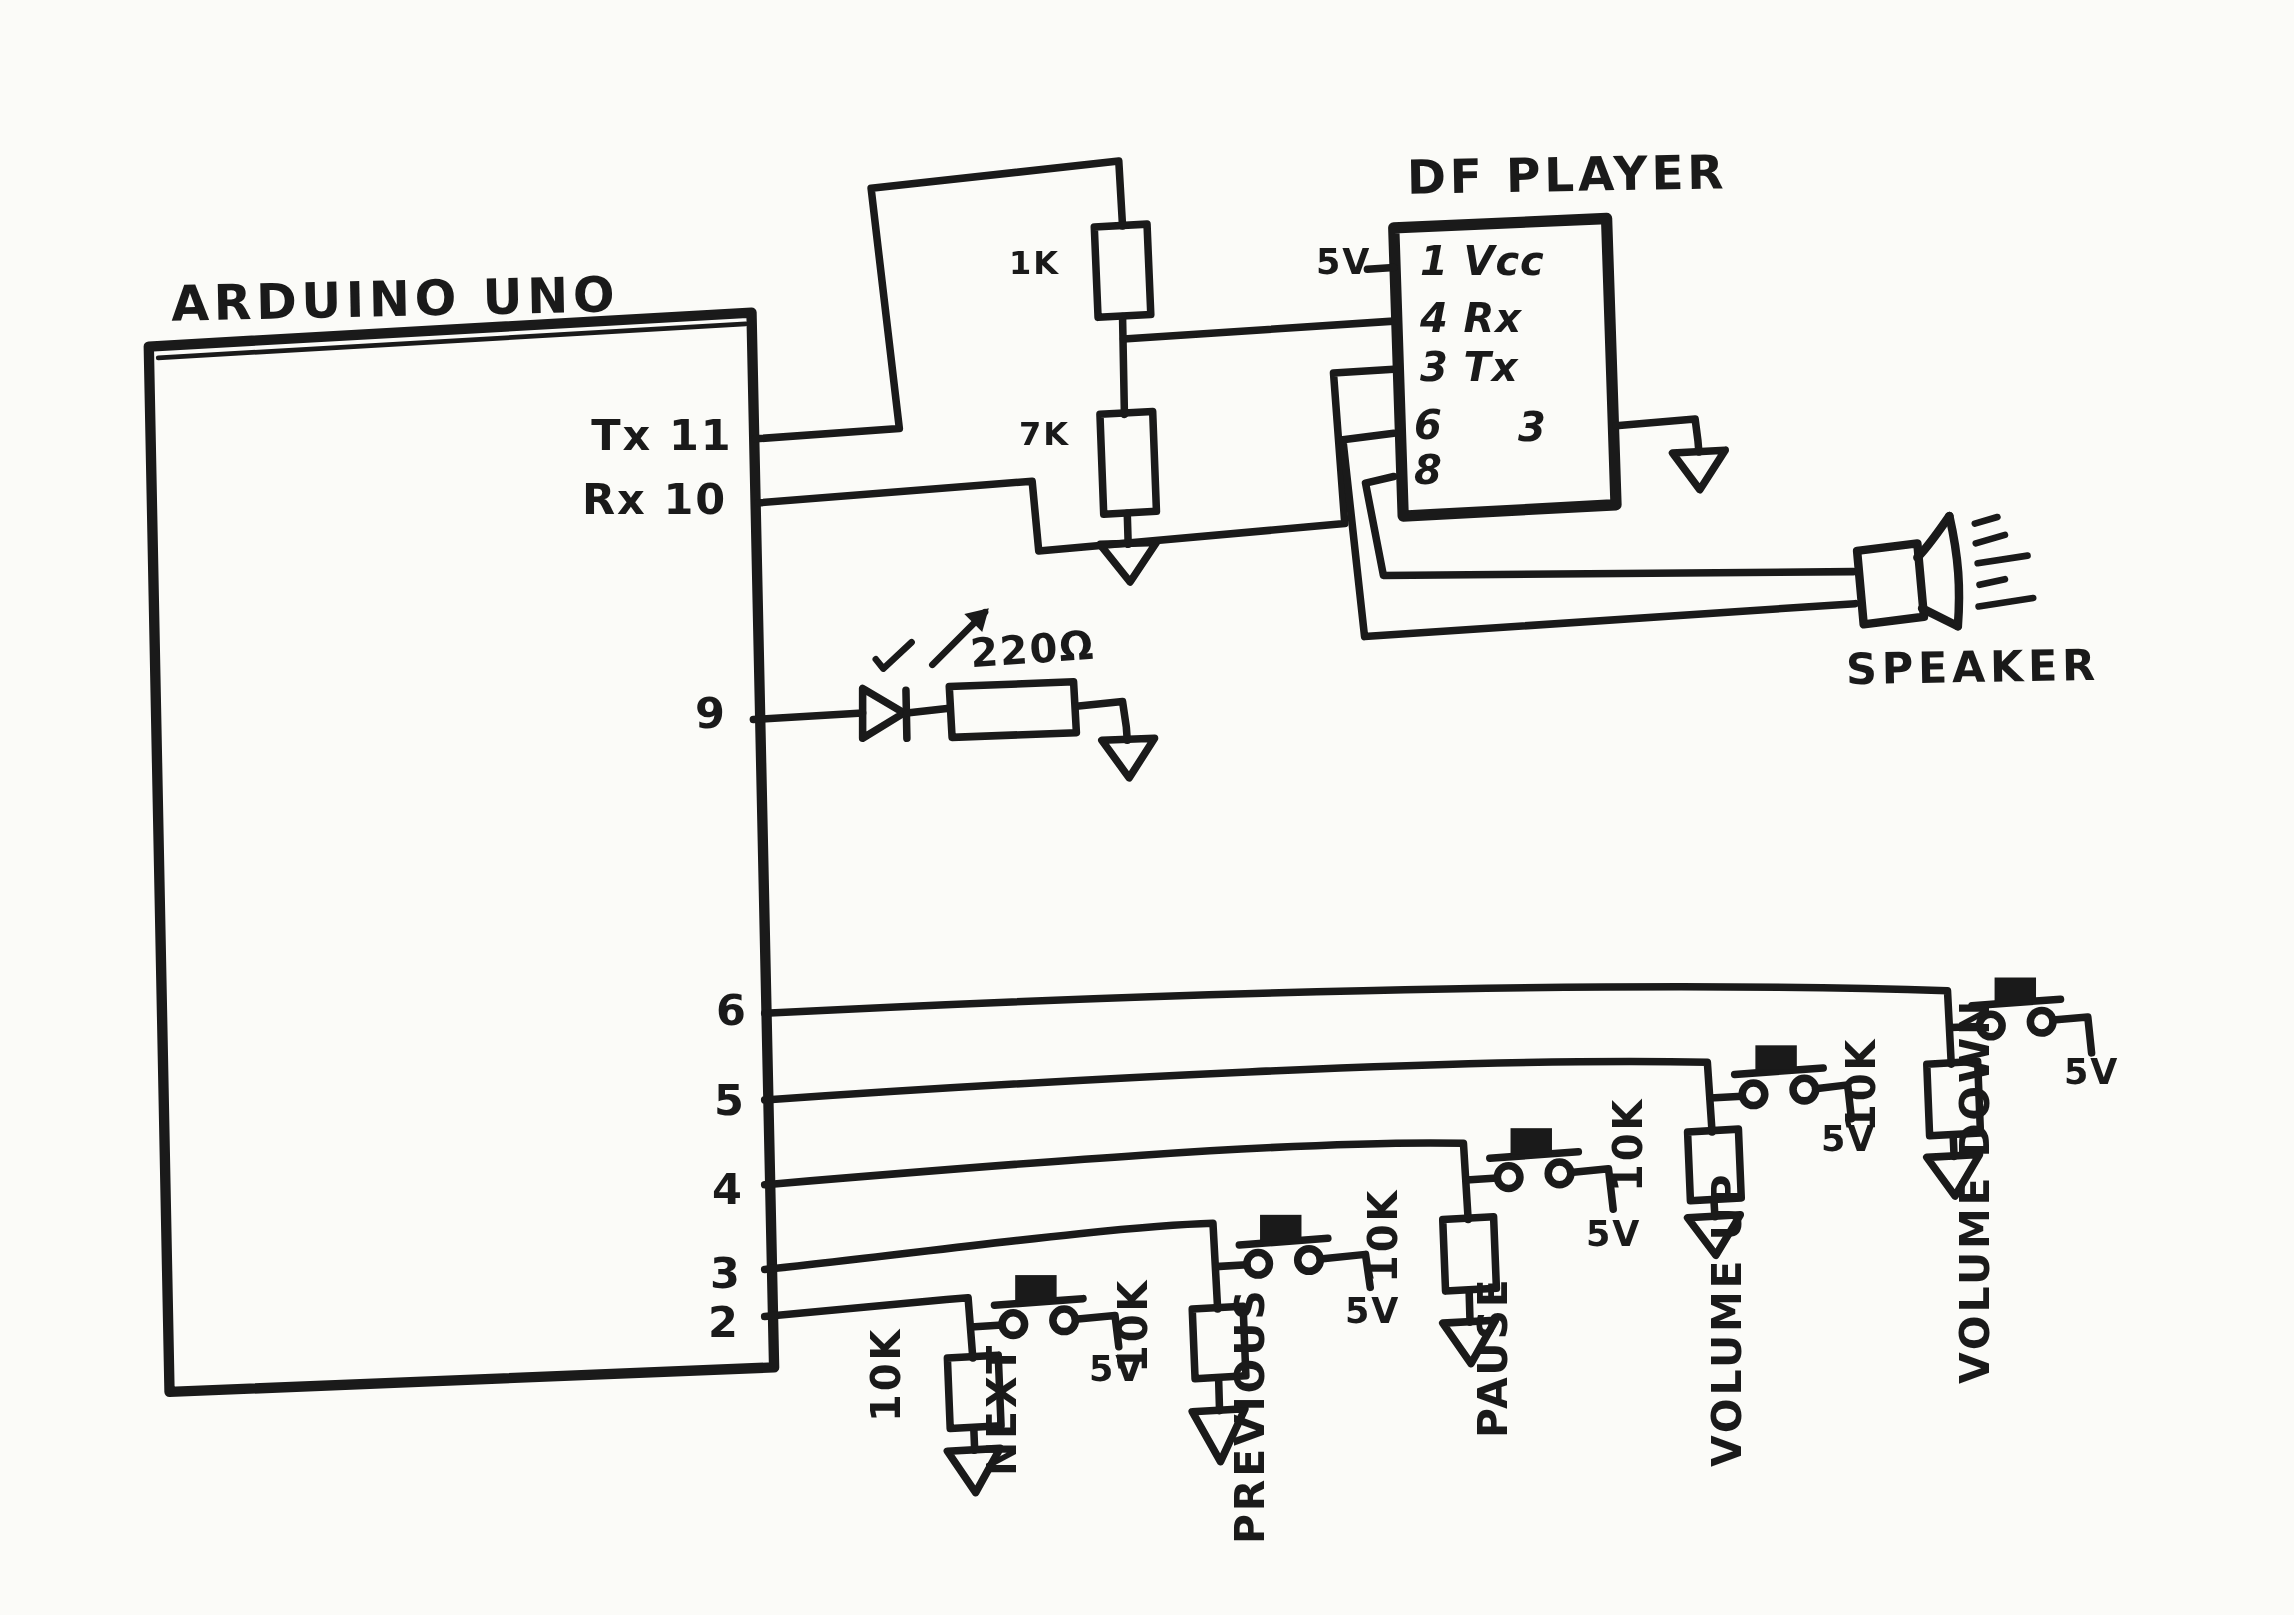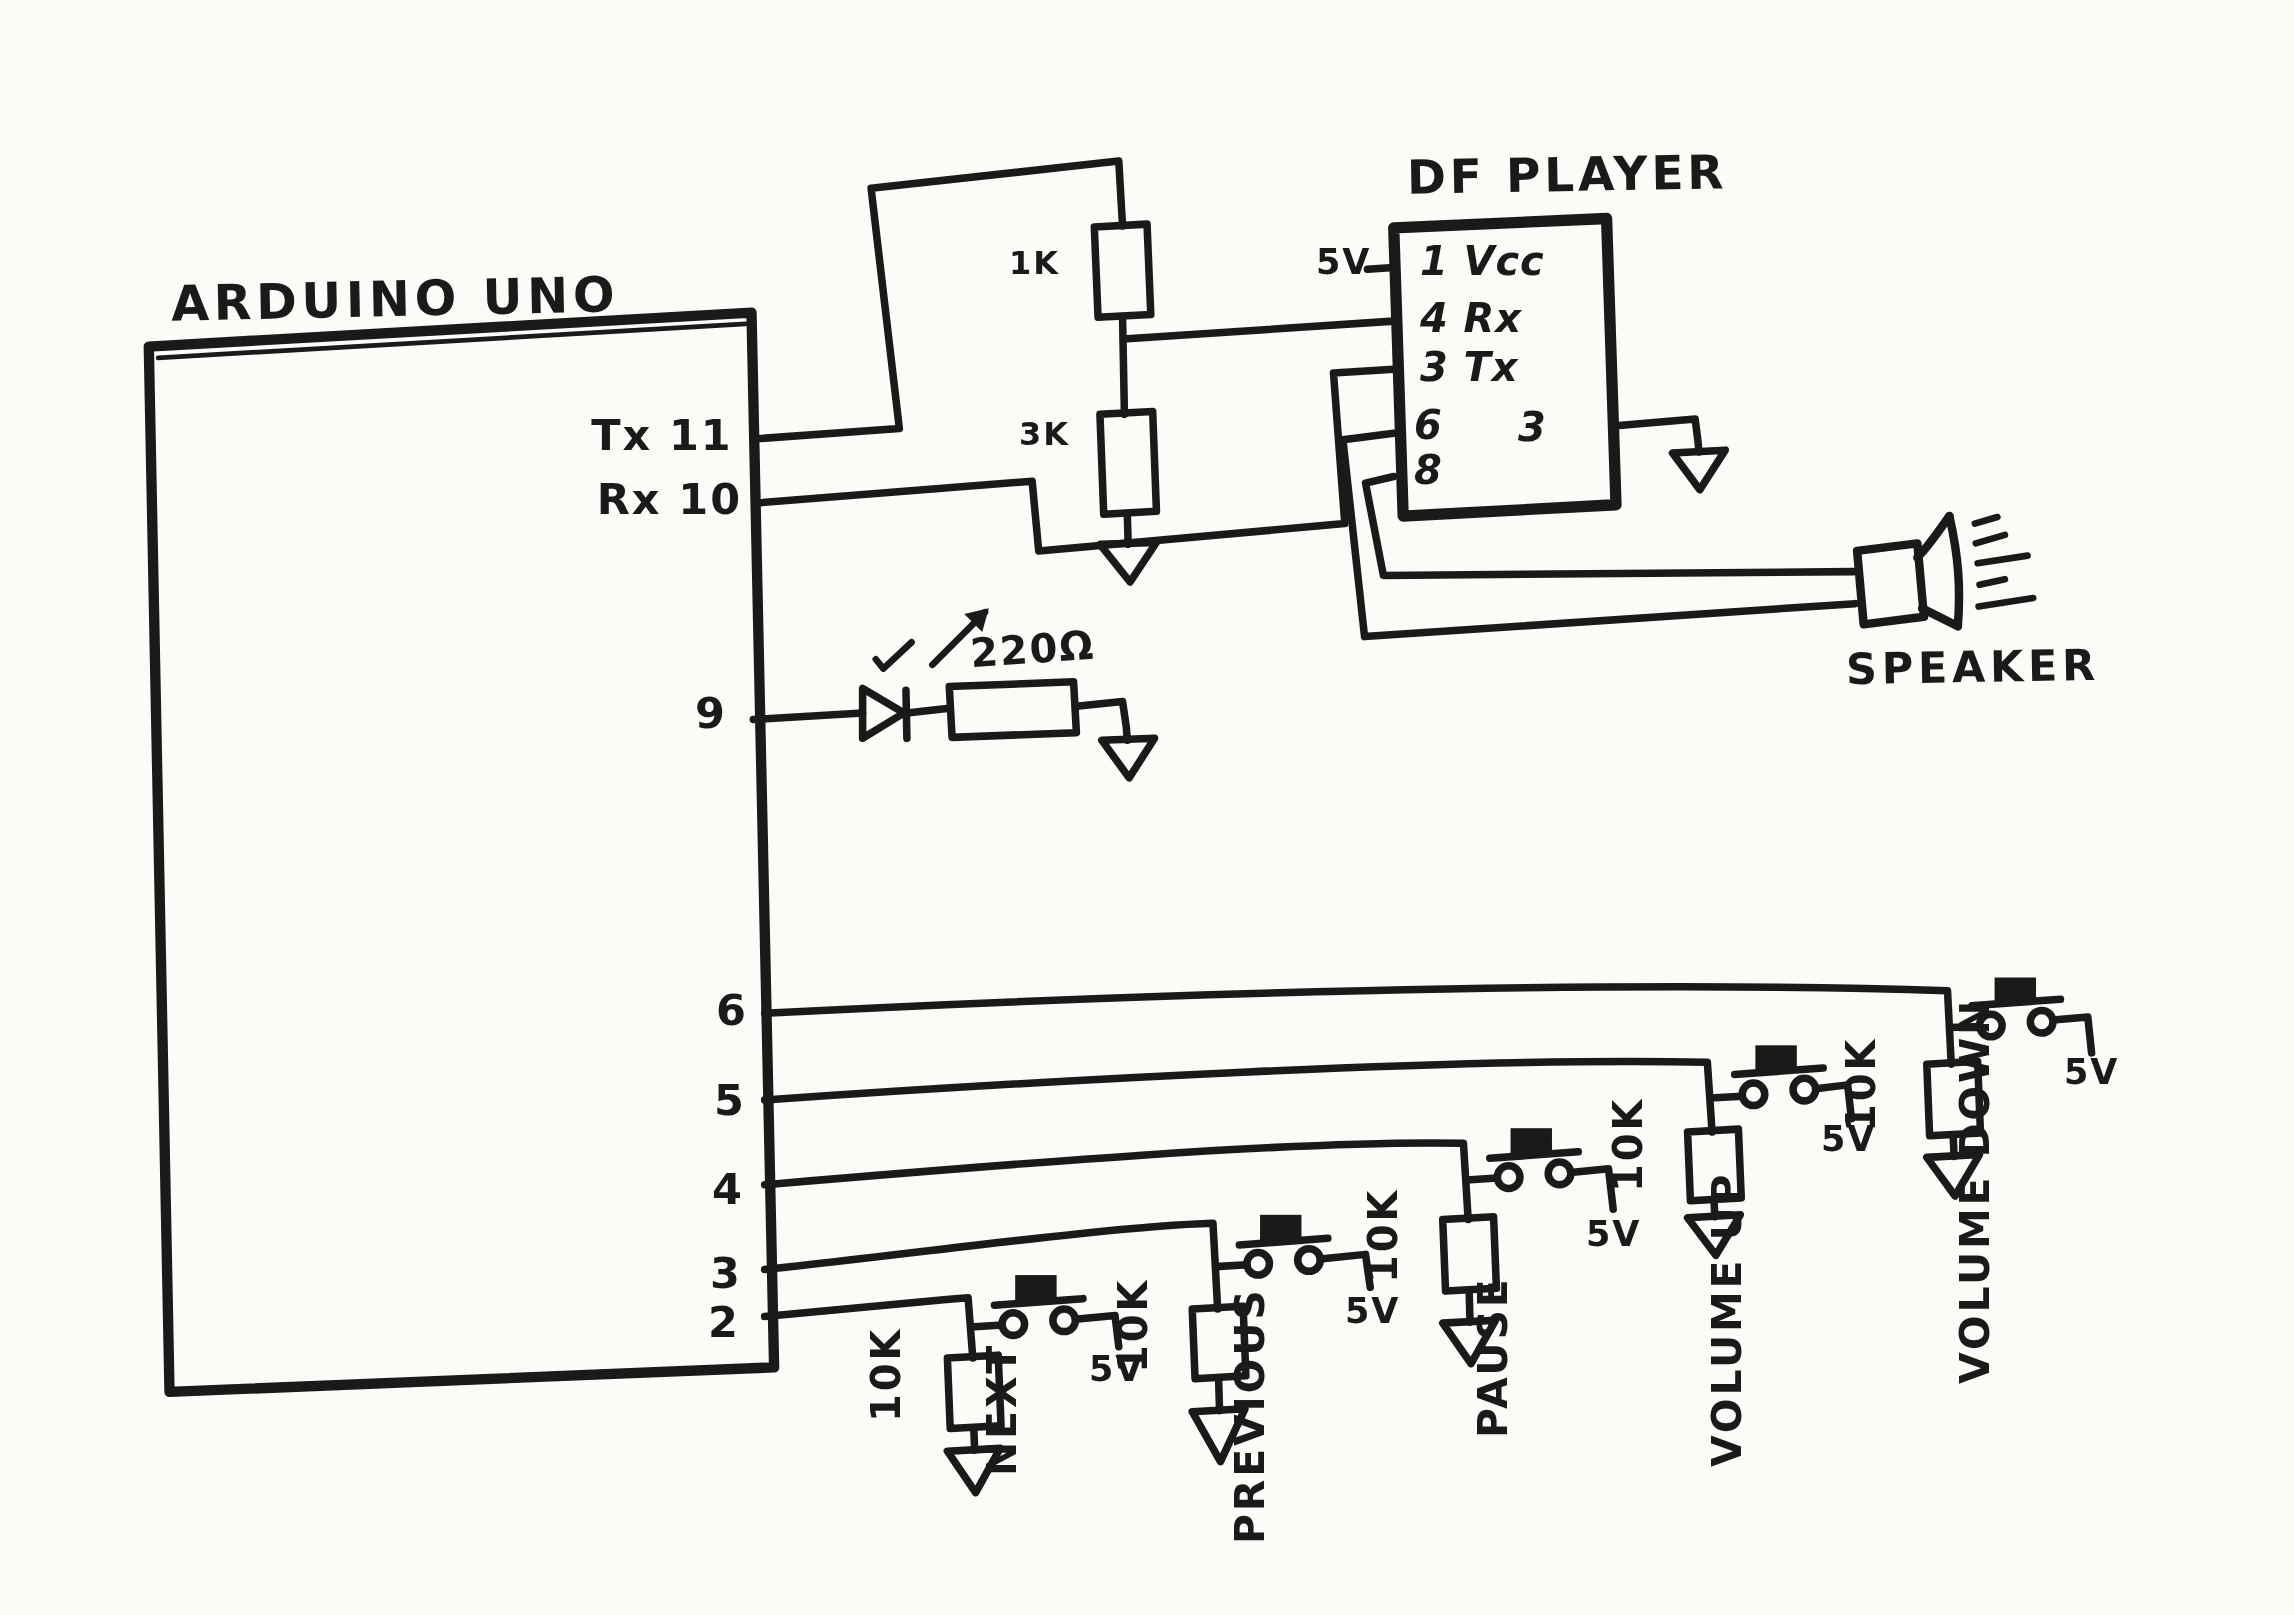--- a/index.html
+++ b/index.html
@@ -188,38 +188,38 @@
       <path class="ink" stroke-width="8" d="M2046,1130 L2100,1127 L2103,1203 L2049,1206 Z"></path>
       <path class="ink" stroke-width="8" d="M2074,1205 L2075,1228"></path>
       <path class="ink" stroke-width="8" d="M2046,1229 L2102,1226 L2076,1270 Z"></path>
     </g>
   </svg>
 
   <div class="lbl title" style="left:171px;top:275px">ARDUINO UNO</div>
   <div class="lbl dftitle" style="left:1407px;top:151px">DF PLAYER</div>
 
   <div class="lbl pin" style="left:582px;top:414px;width:160px;text-align:center">Tx 11</div>
-  <div class="lbl pin" style="left:582px;top:478px;width:160px;text-align:right">Rx 10</div>
+  <div class="lbl pin" style="left:582px;top:478px;width:160px;">Rx 10</div>
   <div class="lbl pin" style="left:695px;top:692px">9</div>
   <div class="lbl pin" style="left:716px;top:989px">6</div>
   <div class="lbl pin" style="left:714px;top:1079px">5</div>
   <div class="lbl pin" style="left:712px;top:1168px">4</div>
   <div class="lbl pin" style="left:710px;top:1252px">3</div>
   <div class="lbl pin" style="left:708px;top:1301px">2</div>
 
   <div class="lbl supply" style="left:1316px;top:245px">5V</div>
   <div class="lbl dfpin" style="left:1420px;top:241px">1 Vcc</div>
   <div class="lbl dfpin" style="left:1420px;top:298px">4 Rx</div>
   <div class="lbl dfpin" style="left:1420px;top:347px">3 Tx</div>
   <div class="lbl dfpin" style="left:1414px;top:405px">6</div>
   <div class="lbl dfpin" style="left:1414px;top:450px">8</div>
   <div class="lbl dfpin" style="left:1518px;top:407px">3</div>
 
   <div class="lbl rlabel" style="left:1009px;top:247px">1K</div>
-  <div class="lbl rlabel" style="left:1019px;top:418px">3K</div>
+  <div class="lbl rlabel" style="left:1019px;top:418px">7K</div>
   <div class="lbl small ohm" style="left:970px;top:629px">220Ω</div>
   <div class="lbl speaker" style="left:1846px;top:646px">SPEAKER</div>
 
   <div class="lbl vlabel v42" style="left:906px;top:1382px">10K</div>
   <div class="lbl vlabel" style="left:1023px;top:1435px">NEXT</div>
   <div class="lbl supply" style="left:1089px;top:1352px">5V</div>
 
   <div class="lbl vlabel v42" style="left:1153px;top:1333px">10K</div>
   <div class="lbl vlabel" style="left:1271px;top:1503px">PREVIOUS</div>
   <div class="lbl supply" style="left:1345px;top:1294px">5V</div>

